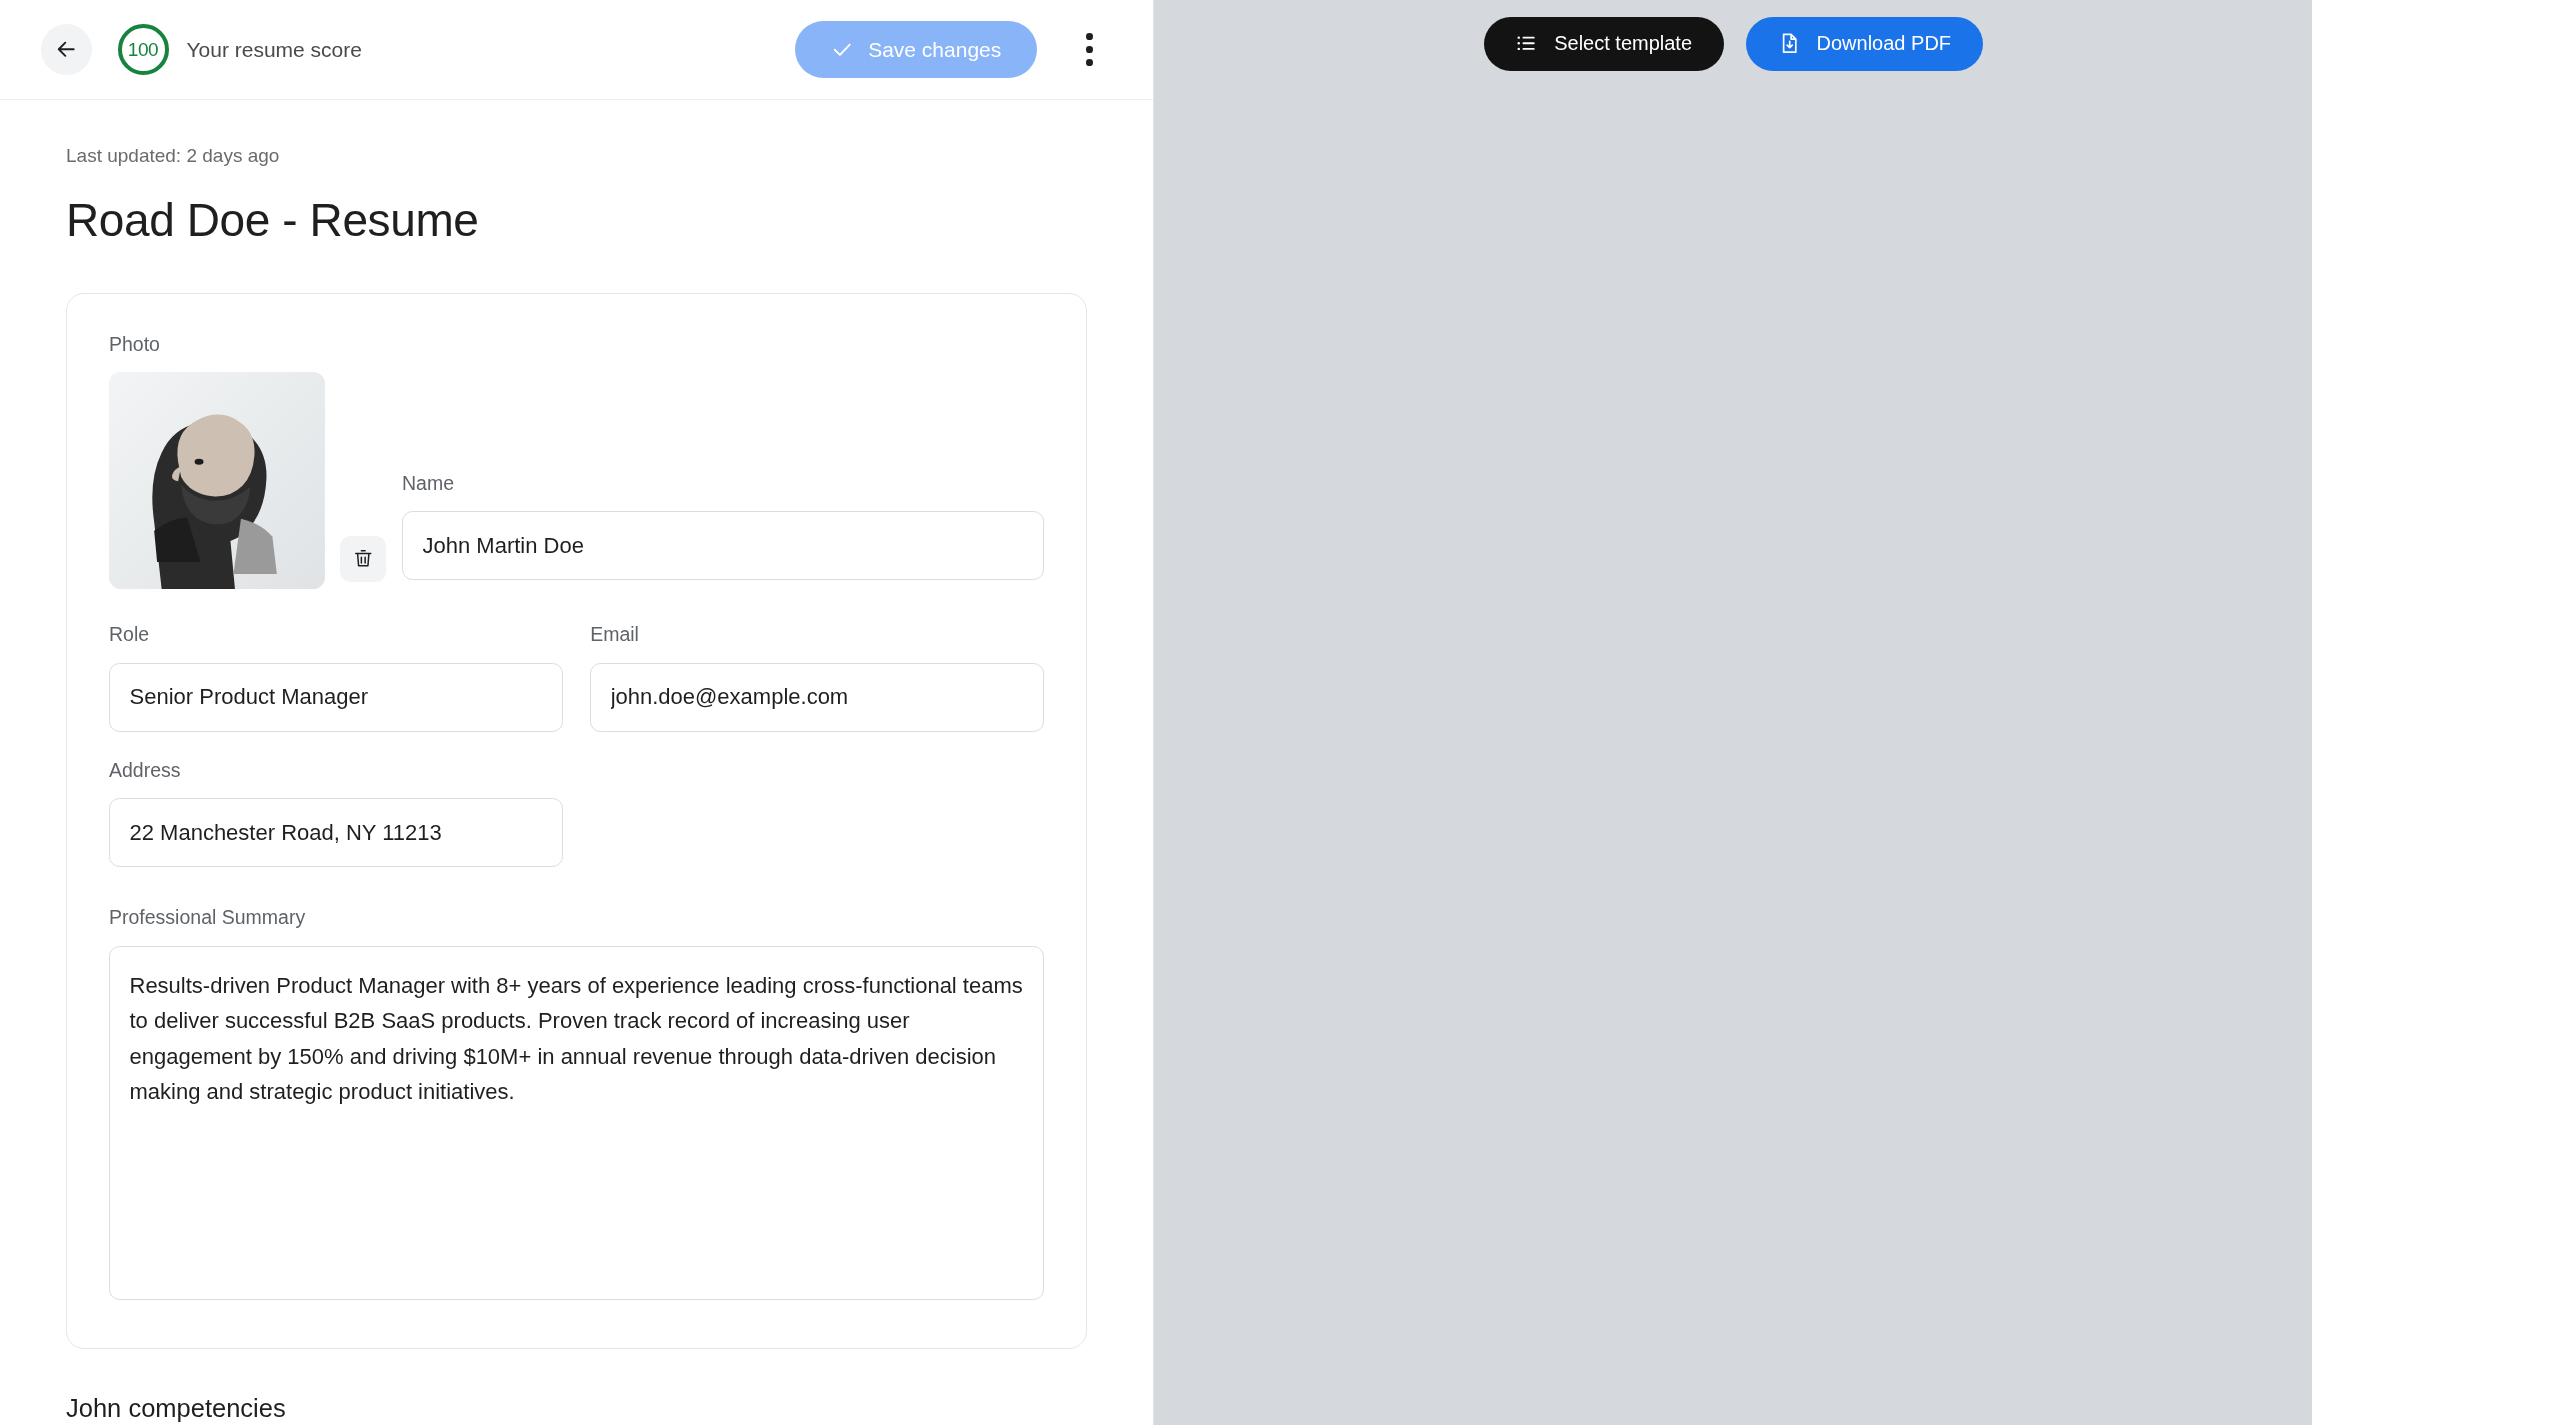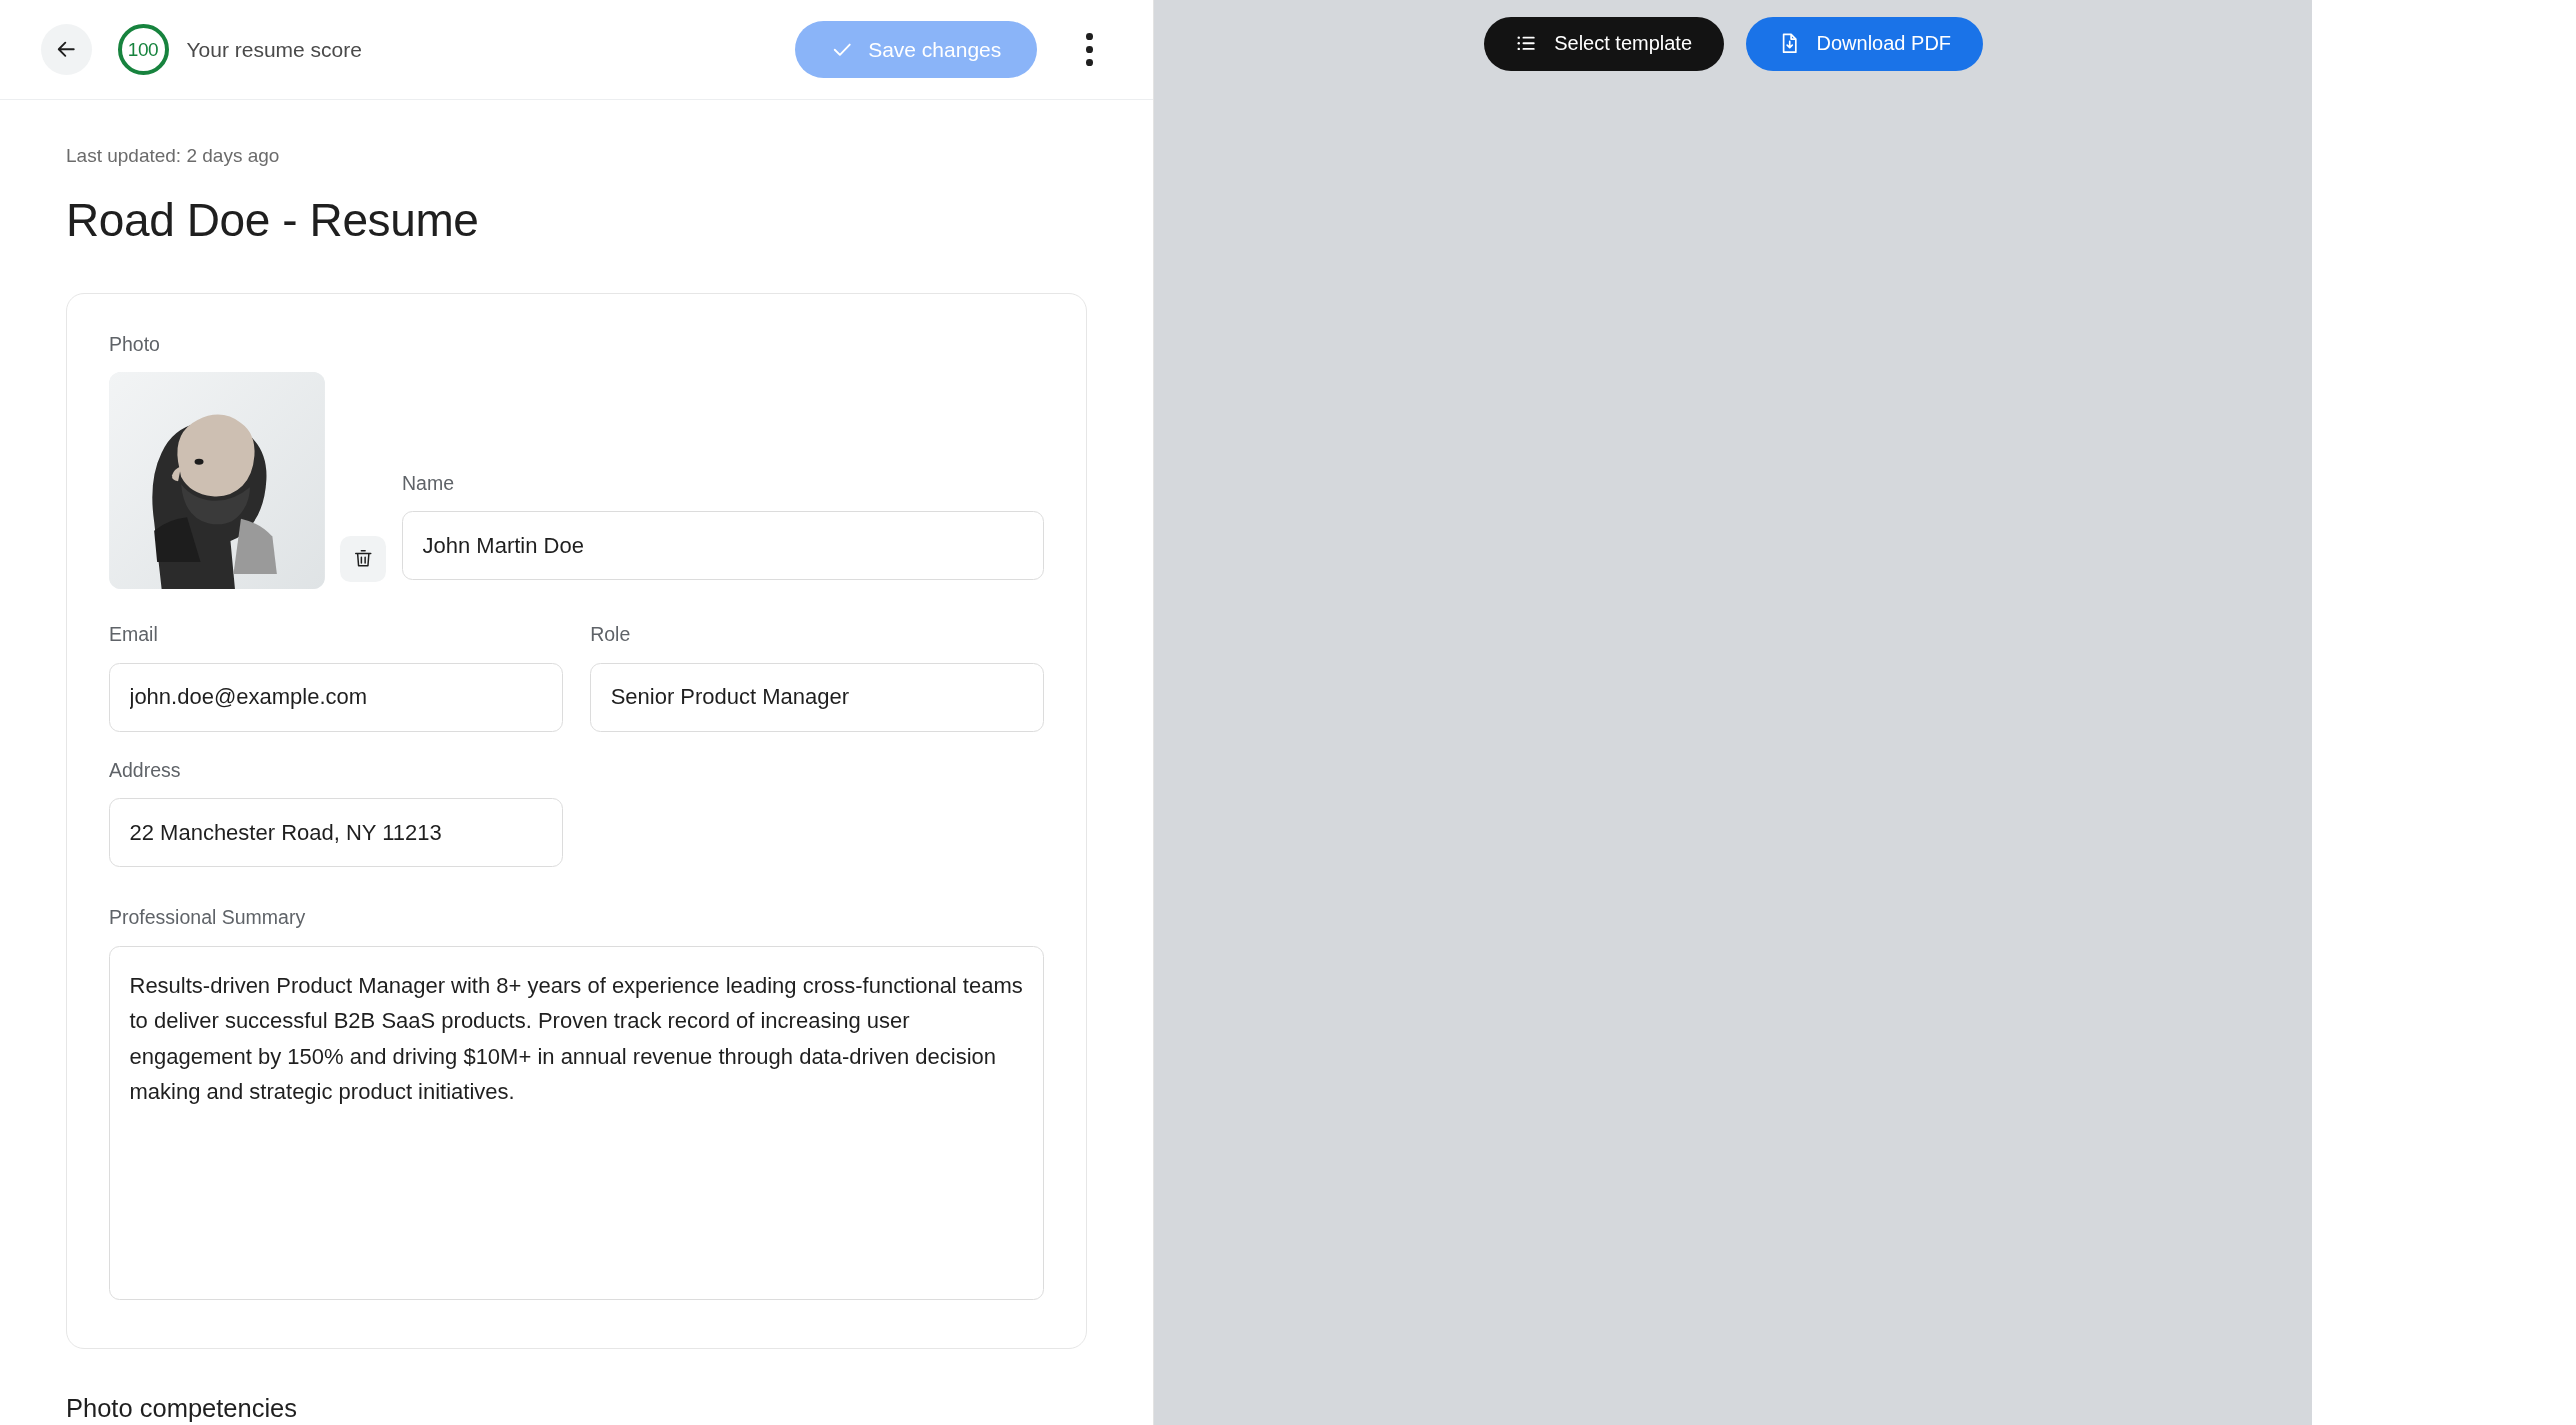--- a/index.html
+++ b/index.html
@@ -145,41 +145,41 @@
             </div>
           </div>
           <div class="name-col">
             <span class="field-label">Name</span>
             <input class="inp" value="John Martin Doe" style="">
           </div>
         </div>
 
         <div class="grid2">
           <div>
+            <span class="field-label">Role</span>
+            <input class="inp" value="Senior Product Manager" style="">
+          </div>
+          <div>
             <span class="field-label">Email</span>
             <input class="inp" value="john.doe@example.com" style="">
-          </div>
-          <div>
-            <span class="field-label">Role</span>
-            <input class="inp" value="Senior Product Manager" style="">
           </div>
           <div>
             <span class="field-label">Address</span>
             <input class="inp" value="22 Manchester Road, NY 11213" style="">
           </div>
         </div>
 
         <div class="summary-block">
           <span class="field-label">Professional Summary</span>
           <textarea class="ta" style="">Results-driven Product Manager with 8+ years of experience leading cross-functional teams to deliver successful B2B SaaS products. Proven track record of increasing user engagement by 150% and driving $10M+ in annual revenue through data-driven decision making and strategic product initiatives.</textarea>
         </div>
       </div>
     </div>
 
-    <div class="section-heading-ext">Photo competencies</div>
+    <div class="section-heading-ext">John competencies</div>
   </div>
 
   <div class="preview">
 
     <div class="preview-topbar">
       <button class="pill dark">
         <svg viewBox="0 0 24 24">
           <circle cx="4" cy="6" r="1.3" fill="#fff"></circle>
             <circle cx="4" cy="12" r="1.3" fill="#fff"></circle>
           <circle cx="4" cy="18" r="1.3" fill="#fff"></circle>

